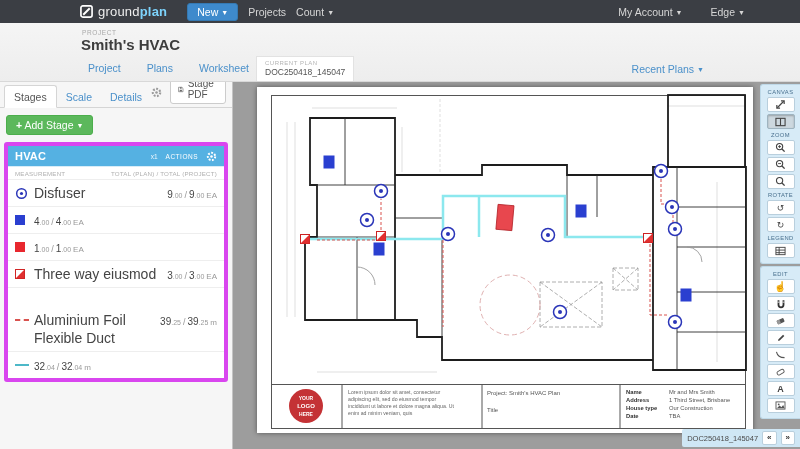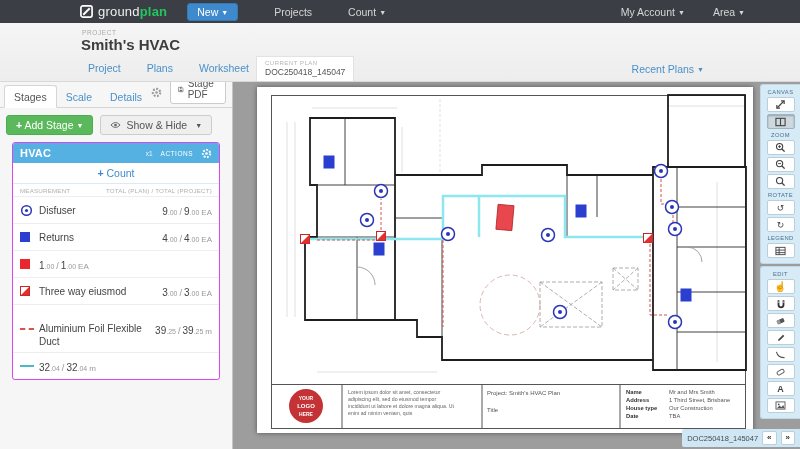--- a/index.html
+++ b/index.html
@@ -6,24 +6,24 @@
   html,body { width:800px; height:449px; overflow:hidden;
     font-family:"Liberation Sans", sans-serif; background:#9d9d9d; }
   .caret { font-size:7px; vertical-align:1px; margin-left:3px; }
 
   
   .navbar { position:absolute; top:0; left:0; width:800px; height:23px;
     background:#3b3e44; display:flex; align-items:center; color:#d6d6d6; font-size:10.5px; z-index:30; }
   .brand { display:flex; align-items:center; margin-left:80px; }
   .brand-icon { width:13px; height:13px; margin-right:5px; }
   .brand-text { color:#eee; font-size:13px; letter-spacing:.2px; }
-  .brand-text b { color:#22c55e; }
+  .brand-text b { color:#7dd3fc; }
   .nav-btn-new { background:#3e8acc; color:#fff; border:1px solid #3579b2; border-radius:3px;
     padding:2px 9px; margin-left:20px; cursor:pointer; }
-  .nav-link { margin-left:36px; color:#d6d6d6; cursor:pointer; }
+  .nav-link { margin-left:10px; color:#d6d6d6; cursor:pointer; }
   .nav-right { margin-left:auto; display:flex; align-items:center; }
   .nav-right .nav-link { margin-left:0; margin-right:28px; }
   .nav-right .last { margin-right:55px; }
 
   
   .page-header { position:absolute; top:23px; left:0; width:800px; height:59px;
     background:linear-gradient(#f5f5f5,#ededed); border-bottom:1px solid #d8d8d8; z-index:20; }
   .eyebrow { position:absolute; left:82px; top:6px; font-size:6.5px; color:#a9a9a9; letter-spacing:.6px; }
   .page-title { position:absolute; left:81px; top:13px; font-size:15px; font-weight:bold; color:#3d3d3d; }
   .plan-tabs { position:absolute; left:88px; top:39px; display:flex; gap:26px; font-size:10.5px; }
@@ -43,37 +43,37 @@
     margin-bottom:-1px; border-radius:3px 3px 0 0; color:#555; }
   .lp-gear { margin-left:auto; margin-bottom:5px; }
   .btn-savepdf { display:flex; align-items:center; gap:4px; background:#fff; border:1px solid #ccc;
     border-radius:3px; padding:3px 7px; font-size:10px; color:#555; margin:0 2px 3px 8px; cursor:pointer; }
   .lp-actions { display:flex; padding:7px 6px 6px; gap:7px; }
   .btn-green { background:#5cb85c; border:1px solid #4cae4c; color:#fff; border-radius:3px;
     padding:3px 9px; font-size:10.5px; cursor:pointer; }
   .btn-gray { background:#efefef; border:1px solid #ccc; color:#555; border-radius:3px;
     padding:3px 9px; font-size:10.5px; display:flex; align-items:center; gap:5px; cursor:pointer; }
 
-  .stage-card { margin:1px 12px; background:#fff; border:1px solid #d946ef; border-radius:3px; overflow:hidden; }
+  .stage-card { margin:1px 4px; background:#fff; border:4px solid #d946ef; border-radius:3px; overflow:hidden; }
   .stage-header { background:#55b1e2; color:#fff; height:20px; display:flex; align-items:center; padding:0 7px; }
   .stage-name { font-size:11px; font-weight:bold; letter-spacing:.2px; }
   .stage-right { margin-left:auto; display:flex; align-items:center; gap:8px; }
   .stage-mult { font-size:6.5px; opacity:.9; }
   .stage-actions { font-size:6.5px; letter-spacing:.5px; cursor:pointer; }
   .measure-btns { display:flex; border-bottom:1px solid #d8ecf7; }
   .measure-btn { flex:1; text-align:center; padding:4px 0; font-size:10.5px; color:#428bca;
     border-right:1px solid #e8f4fb; cursor:pointer; }
   .measure-btn:last-child { border-right:none; }
   .measure-btn .plus { font-weight:bold; }
   .cols-row { display:flex; justify-content:space-between; padding:3px 7px 2px; font-size:6.2px;
     color:#b0b0b0; letter-spacing:.2px; border-bottom:1px solid #eee; }
   .m-row { display:flex; align-items:center; padding:4px 7px; border-bottom:1px solid #eee; min-height:21px; }
   .m-row:last-child { border-bottom:none; }
   .m-icon { width:19px; flex:none; display:flex; align-items:center; }
-  .m-name { flex:1; font-size:10px; color:#444; line-height:1.3; padding-right:4px; }
+  .m-name { flex:1; font-size:14px; color:#444; line-height:1.3; padding-right:4px; }
   .m-tot { white-space:nowrap; text-align:right; color:#444; }
   .int { font-size:10px; } .dec { font-size:7px; color:#999; }
   .sep { font-size:9px; color:#999; padding:0 2px; } .unit { font-size:8px; color:#999; margin-left:2px; }
   .sq { width:10px; height:10px; display:inline-block; }
   .sq.blue { background:#2a3fd0; }
   .sq.red { background:#e8272e; }
   .sq.split { border:1.5px solid #d02525; background:linear-gradient(135deg,#fff 49%,#e03030 51%); }
   .line-dashed { width:14px; border-top:2px dashed #d9534f; display:inline-block; }
   .line-solid { width:14px; border-top:2px solid #4db8c8; display:inline-block; }
 
@@ -110,21 +110,21 @@
       <rect x="1" y="1" width="12" height="12" rx="2" fill="none" stroke="#fff" stroke-width="1.8"></rect>
       <path d="M3.5 10.5 L10.5 3.5" stroke="#fff" stroke-width="2"></path>
     </svg>
     <span class="brand-text"><span>ground</span><b>plan</b></span>
   </div>
   <span class="nav-btn-new"><span>New</span><span class="caret">▼</span></span>
   <span class="nav-link">Projects</span>
   <span class="nav-link"><span>Count</span><span class="caret">▼</span></span>
   <span class="nav-right">
     <span class="nav-link"><span>My Account</span><span class="caret">▼</span></span>
-    <span class="nav-link last"><span>Area</span><span class="caret">▼</span></span>
+    <span class="nav-link last"><span>Edge</span><span class="caret">▼</span></span>
   </span>
 </div>
 
 <div class="page-header">
   <div class="eyebrow">PROJECT</div>
   <div class="page-title">Smith's HVAC</div>
   <div class="plan-tabs">
     <span class="plan-tab">Project</span>
     <span class="plan-tab">Plans</span>
     <span class="plan-tab">Worksheet</span>
@@ -308,44 +308,35 @@
           <path d="M1,1 H7 L9,3 V9 H1 Z" fill="none" stroke="#666" stroke-width="1.1"></path>
           <rect x="3" y="5.5" width="4" height="3" fill="#666"></rect>
           <rect x="3.5" y="1" width="3" height="2.5" fill="#666"></rect>
         </svg>
       <span>Stage PDF</span>
     </span>
   </div>
 
   <div class="lp-actions">
     <span class="btn-green"><b>+</b> <span>Add Stage</span><span class="caret">▼</span></span>
-    <span class="btn-gray">
-      <svg width="11" height="8" viewBox="0 0 12 8">
-          <path d="M1,4 Q6,-1.5 11,4 Q6,9.5 1,4 Z" fill="none" stroke="#666" stroke-width="1"></path>
-          <circle cx="6" cy="4" r="1.5" fill="#666"></circle>
-        </svg>
-      <span>Show &amp; Hide</span>
-        <span class="caret">▼</span>
-    </span>
   </div>
 
   <div class="stage-card">
     <div class="stage-header">
       <span class="stage-name">HVAC</span>
       <span class="stage-right">
         <span class="stage-mult">x1</span>
         <span class="stage-actions">ACTIONS</span>
         <svg width="11" height="11" viewBox="0 0 12 12">
             <circle cx="6" cy="6" r="4" fill="none" stroke="#fff" stroke-width="2.2" stroke-dasharray="2 1.6"></circle>
             <circle cx="6" cy="6" r="1.4" fill="#fff"></circle>
           </svg>
       </span>
     </div>
     <div class="measure-btns">
-      <span class="measure-btn"><span class="plus">+</span> <span>Count</span></span>
     </div>
     <div class="cols-row">
       <span>MEASUREMENT</span>
       <span>TOTAL (PLAN) / TOTAL (PROJECT)</span>
     </div>
 
     <div class="m-row">
       <span class="m-icon">
           <svg width="13" height="13" viewBox="0 0 14 14">
             <circle cx="7" cy="7" r="5.2" fill="#fff" stroke="#2a35b8" stroke-width="1.6"></circle>
@@ -353,21 +344,20 @@
           </svg>
         </span>
       <span class="m-name">Disfuser</span>
       <span class="m-tot"><span class="int">9</span><span class="dec">.00</span><span class="sep">/</span><span class="int">9</span><span class="dec">.00</span><span class="unit">EA</span></span>
     </div>
 
     <div class="m-row">
       <span class="m-icon">
           <span class="sq blue"></span>
         </span>
-      <span class="m-name">Returns</span>
       <span class="m-tot"><span class="int">4</span><span class="dec">.00</span><span class="sep">/</span><span class="int">4</span><span class="dec">.00</span><span class="unit">EA</span></span>
     </div>
 
     <div class="m-row">
       <span class="m-icon">
           <span class="sq red"></span>
         </span>
       <span class="m-tot"><span class="int">1</span><span class="dec">.00</span><span class="sep">/</span><span class="int">1</span><span class="dec">.00</span><span class="unit">EA</span></span>
     </div>
 

